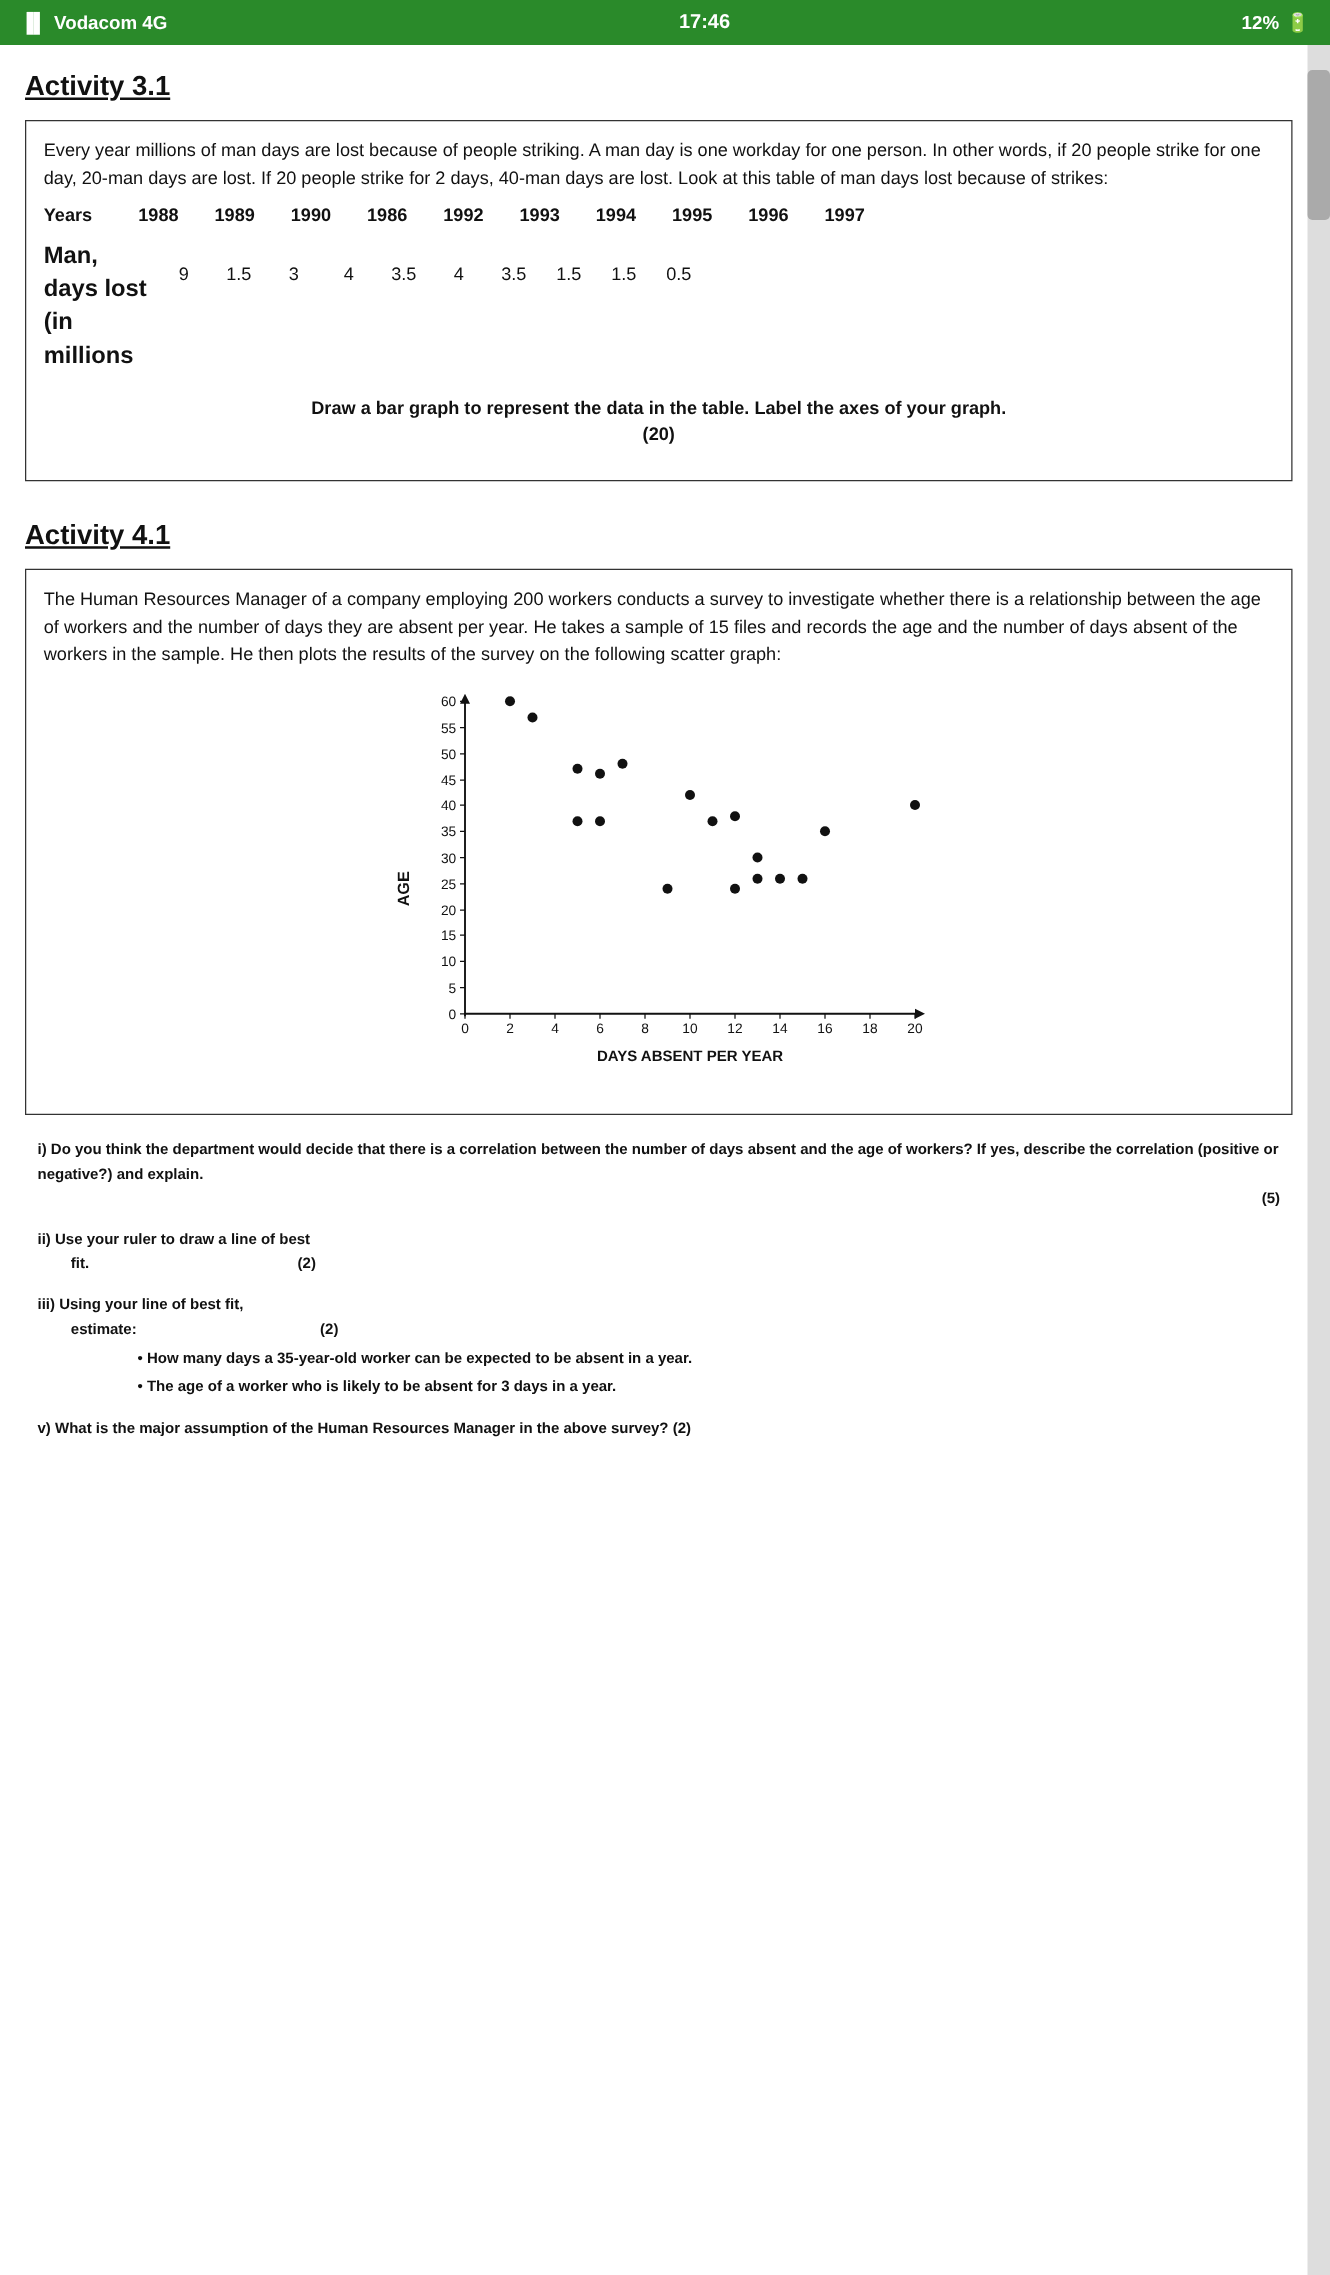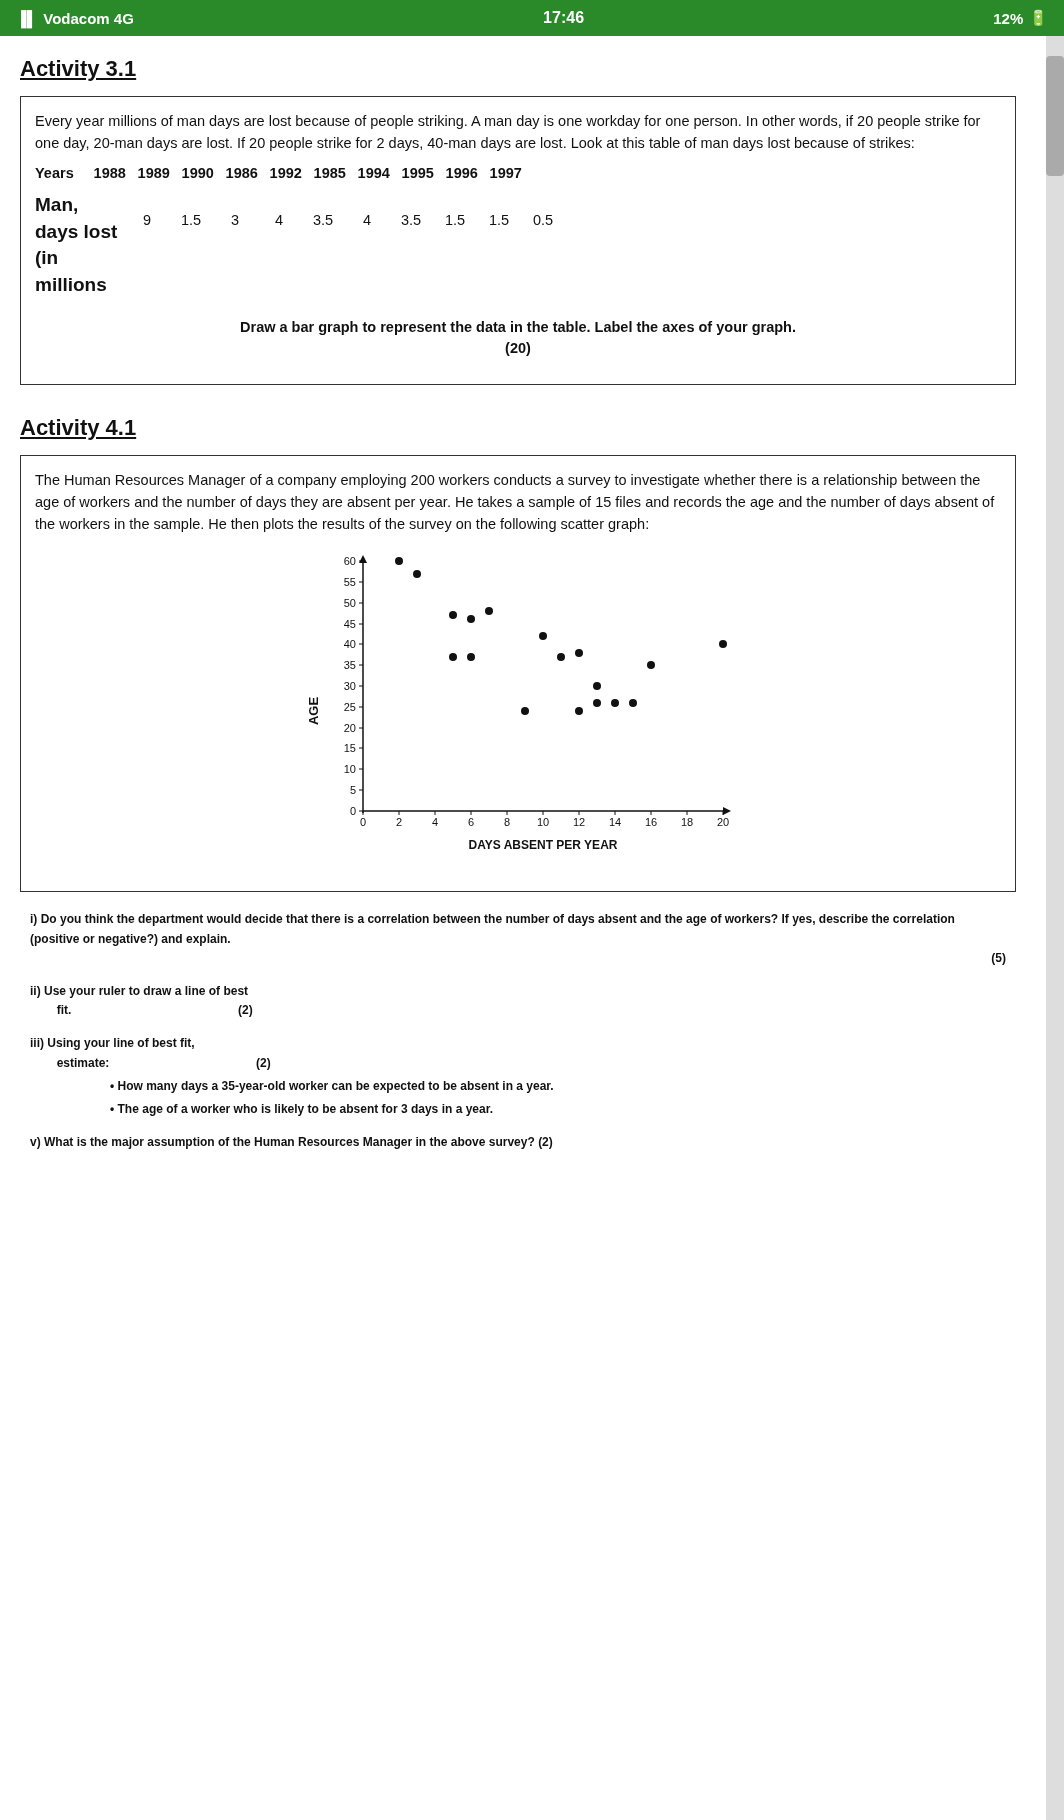--- a/index.html
+++ b/index.html
@@ -44,21 +44,20 @@
       height: 120px;
       background: #aaa;
       border-radius: 4px;
       position: absolute;
       top: 20px;
     }
 
     
     .main-content {
       padding: 20px 30px 30px 20px;
-      margin-right: 18px;
     }
 
     
     .activity-title {
       font-size: 22px;
       font-weight: bold;
       text-decoration: underline;
       margin-bottom: 14px;
       font-family: Arial, sans-serif;
     }
@@ -67,21 +66,21 @@
     .activity-box {
       border: 1.5px solid #333;
       padding: 14px 14px 24px 14px;
       margin-bottom: 18px;
       font-size: 14.5px;
       line-height: 1.5;
     }
 
     .years-row {
       display: flex;
-      gap: 0;
+      gap: 17px;
       margin: 8px 0 6px 0;
       font-weight: bold;
       font-size: 14.5px;
     }
     .years-row .label { font-weight: bold; margin-right: 14px; }
     .year-cell { min-width: 44px; text-align: center; font-weight: bold; }
 
     .data-row {
       display: flex;
       align-items: flex-start;
@@ -157,21 +156,21 @@
   <div class="activity-box">
     <p>Every year millions of man days are lost because of people striking. A man day is one workday for one person. In other words, if 20 people strike for one day, 20-man days are lost. If 20 people strike for 2 days, 40-man days are lost. Look at this table of man days lost because of strikes:</p>
 
     <div class="years-row">
       <span class="label">Years</span>
       <span class="year-cell">1988</span>
       <span class="year-cell">1989</span>
       <span class="year-cell">1990</span>
       <span class="year-cell">1986</span>
       <span class="year-cell">1992</span>
-      <span class="year-cell">1985</span>
+      <span class="year-cell">1993</span>
       <span class="year-cell">1994</span>
       <span class="year-cell">1995</span>
       <span class="year-cell">1996</span>
       <span class="year-cell">1997</span>
     </div>
 
     <div class="data-row">
       <div class="data-label">
         <div>Man,</div>
         <div>days lost</div>

